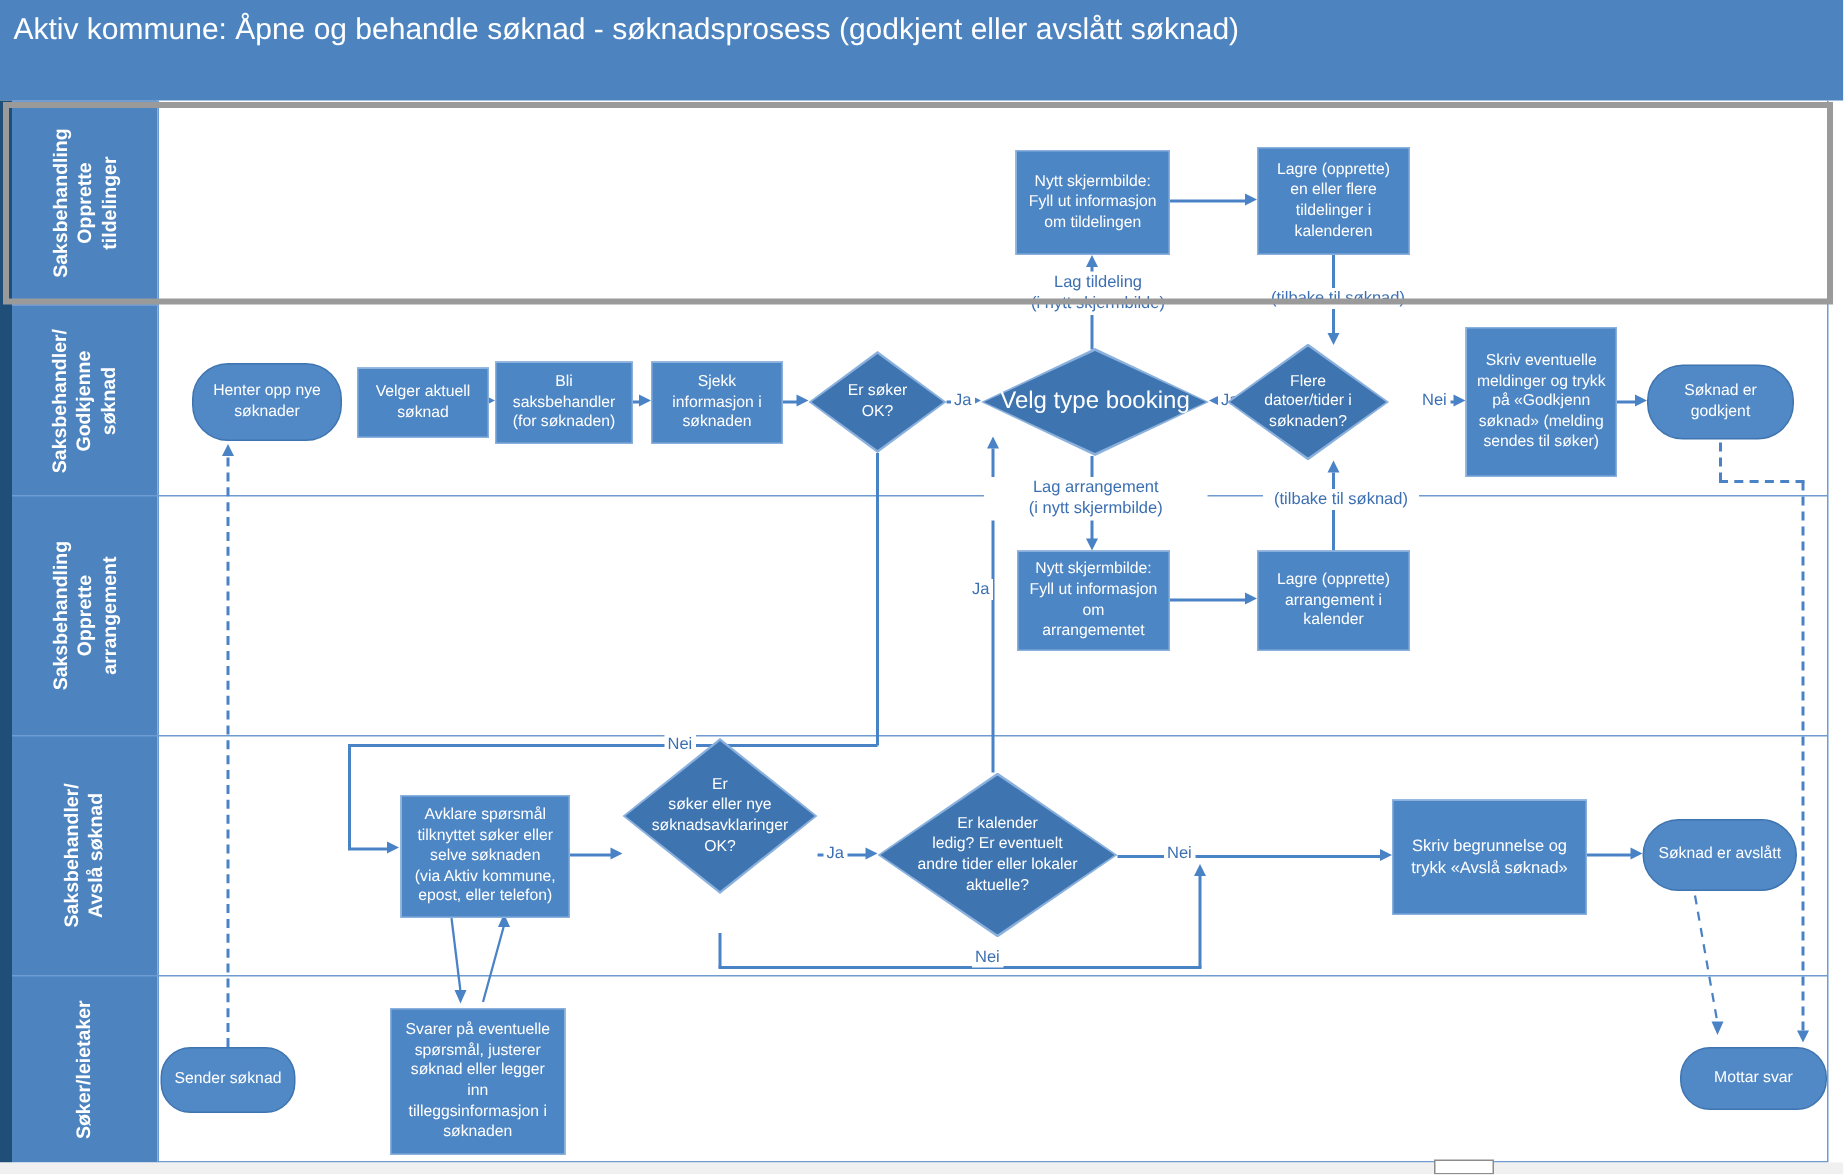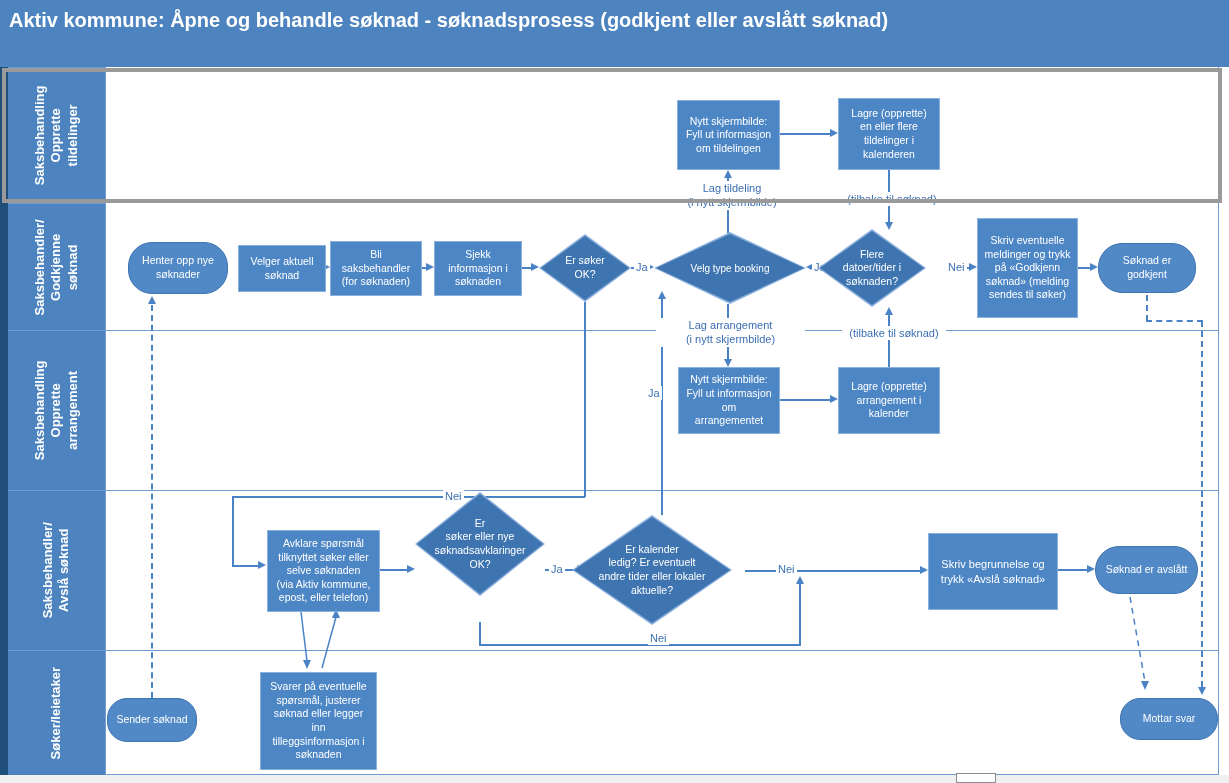--- a/index.html
+++ b/index.html
@@ -1,20 +1,20 @@
 <!DOCTYPE html>
 <html><head>
 <meta charset="utf-8">
 <style>
   html,body{margin:0;padding:0;background:#fff;}
   .stage{position:relative;width:1229px;height:783px;background:#fff;overflow:hidden;
          font-family:"Liberation Sans","DejaVu Sans",sans-serif;}
   
   .titlebar{position:absolute;left:0;top:0;width:1229px;height:67px;background:#4d84c0;color:#fff;
-            font-size:20px;font-weight:700;padding:9px 0 0 9px;box-sizing:border-box;}
+            font-size:20px;font-weight:400;padding:9px 0 0 9px;box-sizing:border-box;}
   
   .leftstrip{position:absolute;left:0;top:67px;width:8px;height:708px;background:#1f4e79;}
   .lanecell{position:absolute;left:8px;width:97px;background:#4d84c0;display:flex;align-items:center;
             justify-content:center;border-top:1px solid #6f9bd1;box-sizing:border-box;}
   .lanecell span{transform:rotate(-90deg);color:#fff;font-size:13px;font-weight:700;line-height:1.25;
             text-align:center;white-space:pre-line;}
   .lborder{position:absolute;background:#6f9bd1;}
   
   .node{position:absolute;z-index:3;box-sizing:border-box;}
   .rectn{background:#4d86c5;border:1.5px solid #8ab0dd;}
@@ -211,21 +211,21 @@
   </div>
   <div class="node" style="left:539px;top:234px;width:92px;height:68px;">
     <div class="dmd-o"></div>
       <div class="dmd-i"></div>
     <div class="ntext">Er søker
 OK?</div>
   </div>
   <div class="node" style="left:654px;top:232px;width:152px;height:72px;">
     <div class="dmd-o"></div>
       <div class="dmd-i"></div>
-    <div class="ntext" style="font-size:10px;">Velg type booking</div>
+    <div class="ntext" style="font-size:16px;">Velg type booking</div>
   </div>
   <div class="node" style="left:818px;top:229px;width:108px;height:78px;">
     <div class="dmd-o"></div>
       <div class="dmd-i"></div>
     <div class="ntext">Flere
 datoer/tider i
 søknaden?</div>
   </div>
   <div class="node rectn" style="left:977px;top:218px;width:101px;height:100px;">
     <div class="ntext">Skriv eventuelle
@@ -259,21 +259,21 @@
 epost, eller telefon)</div>
   </div>
   <div class="node" style="left:415px;top:492px;width:130px;height:104px;">
     <div class="dmd-o"></div>
       <div class="dmd-i"></div>
     <div class="ntext">Er
 søker eller nye
 søknadsavklaringer
 OK?</div>
   </div>
-  <div class="node" style="left:572px;top:515px;width:160px;height:110px;">
+  <div class="node" style="left:585px;top:515px;width:160px;height:110px;">
     <div class="dmd-o"></div>
       <div class="dmd-i"></div>
     <div class="ntext">Er kalender
 ledig? Er eventuelt
 andre tider eller lokaler
 aktuelle?</div>
   </div>
   <div class="node rectn" style="left:928px;top:533px;width:130px;height:77px;">
     <div class="ntext" style="font-size:11px;">Skriv begrunnelse og
 trykk «Avslå søknad»</div>

